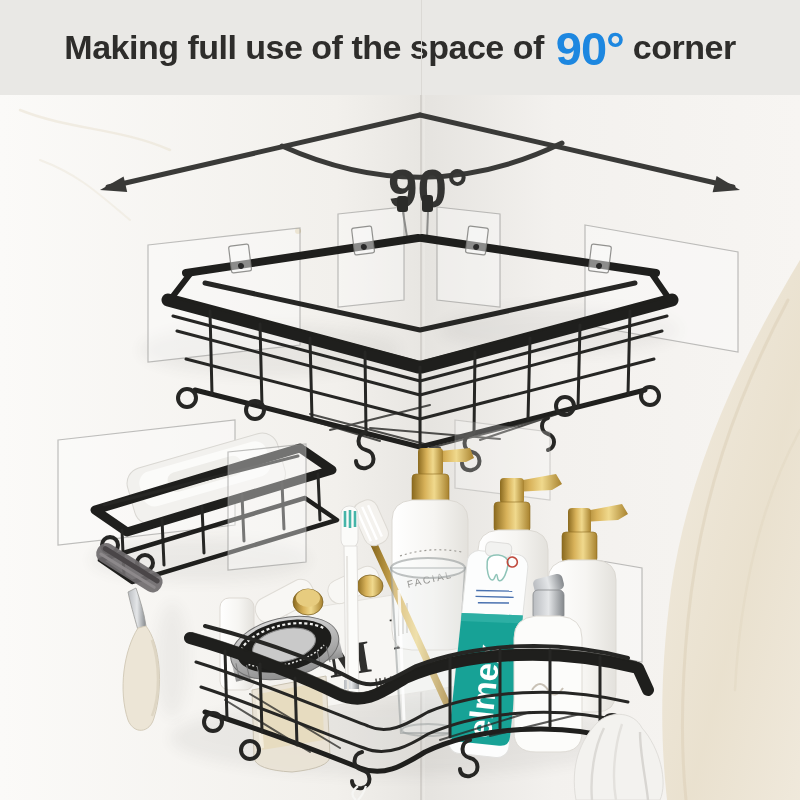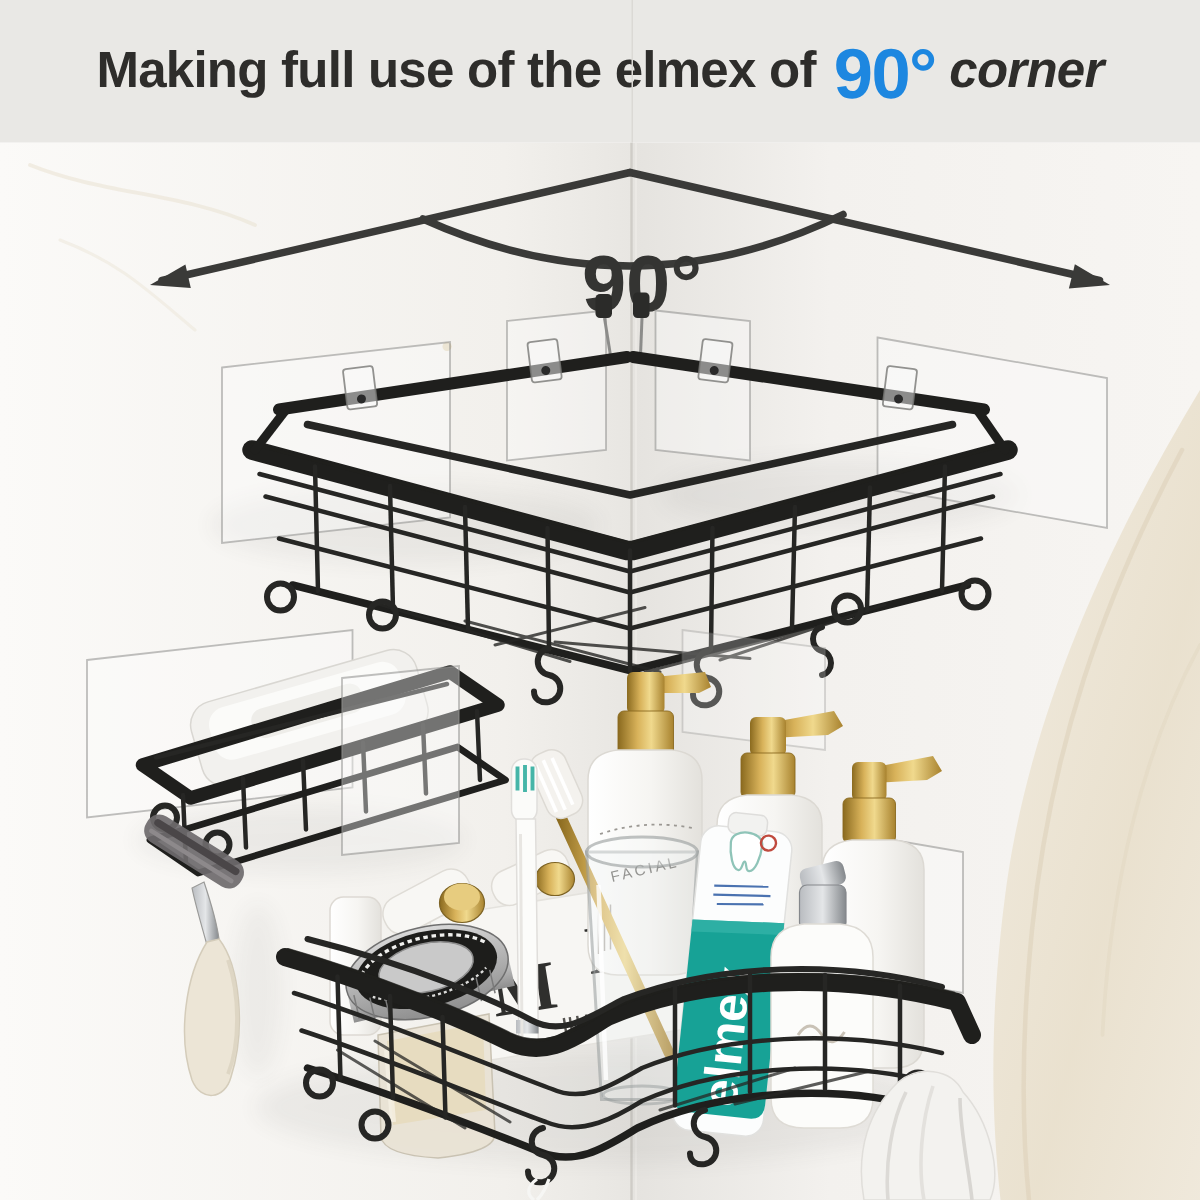--- a/index.html
+++ b/index.html
@@ -5,21 +5,21 @@
   html,body{margin:0;padding:0;background:#ffffff;}
   #stage{position:relative;width:800px;height:800px;overflow:hidden;
          font-family:"Liberation Sans", sans-serif;}
   #scene{position:absolute;left:0;top:0;}
   .banner{position:absolute;left:0;top:0;width:800px;height:95px;
           background:#e9e8e5;display:flex;align-items:center;justify-content:center;}
   .banner .seam{position:absolute;left:421px;top:0;width:1px;height:95px;
           background:#dbd9d5;}
   .t-main{font-size:34px;font-weight:bold;color:#2e2d2b;letter-spacing:-0.5px;}
   .t-prefix{margin-right:12px;}
-  .t-suffix{margin-left:9px;font-style:italic;}
+  .t-suffix{margin-left:9px;}
   .t-angle{font-size:47px;font-weight:600;color:#1d87e0;line-height:95px;
            position:relative;top:1px;letter-spacing:-1px;}
   
   .wire{fill:none;stroke:#1f1f1d;stroke-linecap:round;stroke-linejoin:round;}
   .wire-thin{fill:none;stroke:#262624;stroke-linecap:round;stroke-linejoin:round;}
   .pad{fill:rgba(252,252,252,0.38);stroke:rgba(140,140,138,0.55);stroke-width:1.2;}
   .tab{fill:rgba(250,250,250,0.5);stroke:rgba(120,120,118,0.8);stroke-width:1.2;}
   .ann{fill:none;stroke:#3a3a38;stroke-width:5;stroke-linecap:round;}
   .vein{fill:none;stroke-linecap:round;}
 </style>
@@ -392,18 +392,18 @@
   <g>
     <path d="M598,722 C612,710 634,712 642,728 C660,748 668,782 660,800 L576,800 C570,766 580,740 598,722 Z" fill="#f3f2ef" stroke="#e0deda" stroke-width="1"></path>
     <path d="M604,728 C594,748 590,776 592,800" stroke="#dcdad6" stroke-width="2.4" fill="none"></path>
     <path d="M622,724 C614,748 612,778 616,800" stroke="#e3e1dd" stroke-width="2.4" fill="none"></path>
     <path d="M640,732 C640,754 646,780 648,800" stroke="#d8d6d2" stroke-width="2.4" fill="none"></path>
   </g>
 </svg>
 
 <div class="banner">
   <div class="seam"></div>
-  <span class="t-main t-prefix">Making full use of the elmex of</span>
+  <span class="t-main t-prefix">Making full use of the space of</span>
   <span class="t-angle">90°</span>
   <span class="t-main t-suffix">corner</span>
 </div>
 
 </div>
 
 </body></html>

